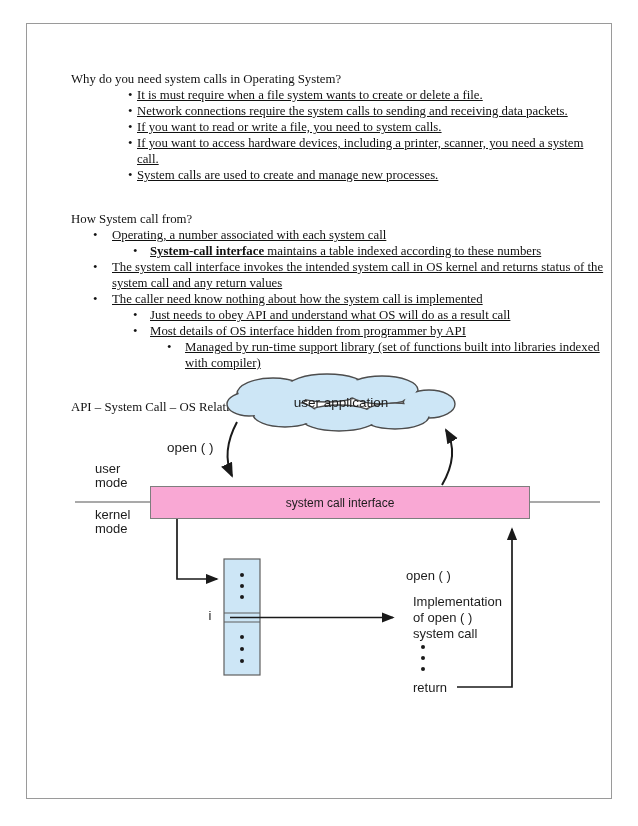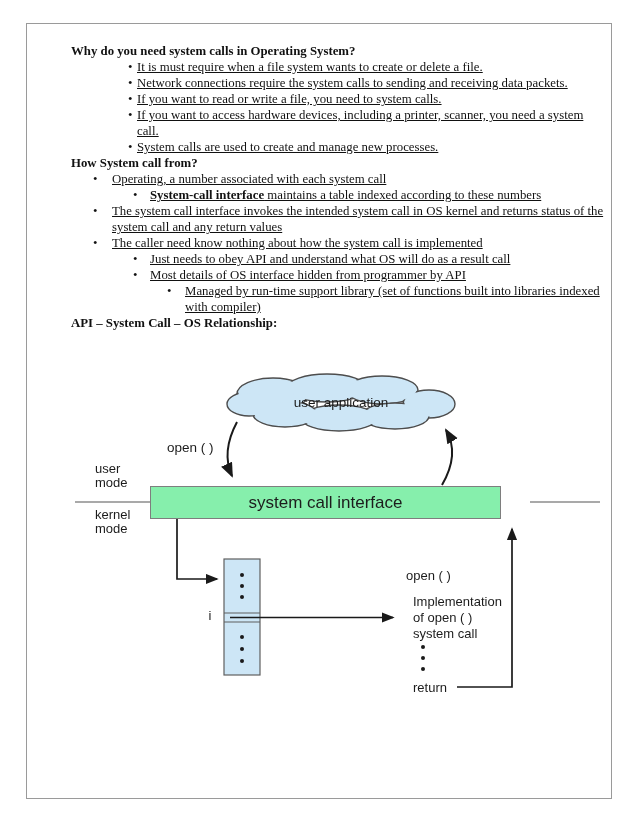--- a/index.html
+++ b/index.html
@@ -6,44 +6,44 @@
   body{width:638px;height:826px;position:relative;font-family:"Liberation Serif",serif;}
   .page-frame{
     position:absolute;left:26px;top:23px;width:586px;height:776px;
     border:1px solid #9a9a9a;background:#ffffff;box-sizing:border-box;
   }
   
   .doc{
     position:absolute;left:44px;top:19px;right:6px;
     font-size:12.8px;line-height:16px;color:#111111;
   }
-  .hd{font-weight:bold;white-space:pre-line;}
+  .hd{font-weight:normal;white-space:pre-line;margin-top:28px;}
   .intro{margin-left:24px;white-space:pre-line;}
   .li{display:flex;align-items:flex-start;}
   .li .dot{flex:0 0 auto;text-align:left;}
   .li .txt{flex:1 1 auto;white-space:pre-line;text-decoration:underline;}
   .li-a{margin-left:57px;}  .li-a .dot{width:9px;}
   .li-b1{margin-left:22px;} .li-b1 .dot{width:19px;}
   .li-b2{margin-left:62px;} .li-b2 .dot{width:17px;}
   .li-b3{margin-left:96px;} .li-b3 .dot{width:18px;}
   
   .diagram{
     position:absolute;left:0;top:342px;width:586px;height:380px;
     font-family:"Liberation Sans","DejaVu Sans",sans-serif;color:#1c1c1c;
   }
   .diagram svg{position:absolute;left:0;top:0;}
   .dlabel{position:absolute;font-size:13px;line-height:15px;white-space:pre-line;}
   .cloud-label{left:198px;top:29px;width:232px;text-align:center;font-size:13.5px;}
   .open-call-label{left:140px;top:74px;font-size:13.5px;}
   .user-mode-label{left:68px;top:96px;line-height:14px;}
   .kernel-mode-label{left:68px;top:142px;line-height:14px;}
   .sci-box{
-    position:absolute;left:123px;top:120px;width:351px;height:33px;
-    background:#86efac;border:1.5px solid #7e7e7e;box-sizing:border-box;
-    display:flex;align-items:center;justify-content:center;font-size:17px;
+    position:absolute;left:123px;top:120px;width:380px;height:33px;
+    background:#f9a8d4;border:1.5px solid #7e7e7e;box-sizing:border-box;
+    display:flex;align-items:center;justify-content:center;font-size:12px;
   }
   .index-label{left:176px;top:242px;width:14px;text-align:center;}
   .impl-open-label{left:379px;top:202px;}
   .impl-text{left:386px;top:228px;line-height:16px;}
   .return-label{left:386px;top:314px;text-align:right;}
 </style>
 </head>
 <body>
 
 <div class="page-frame">

